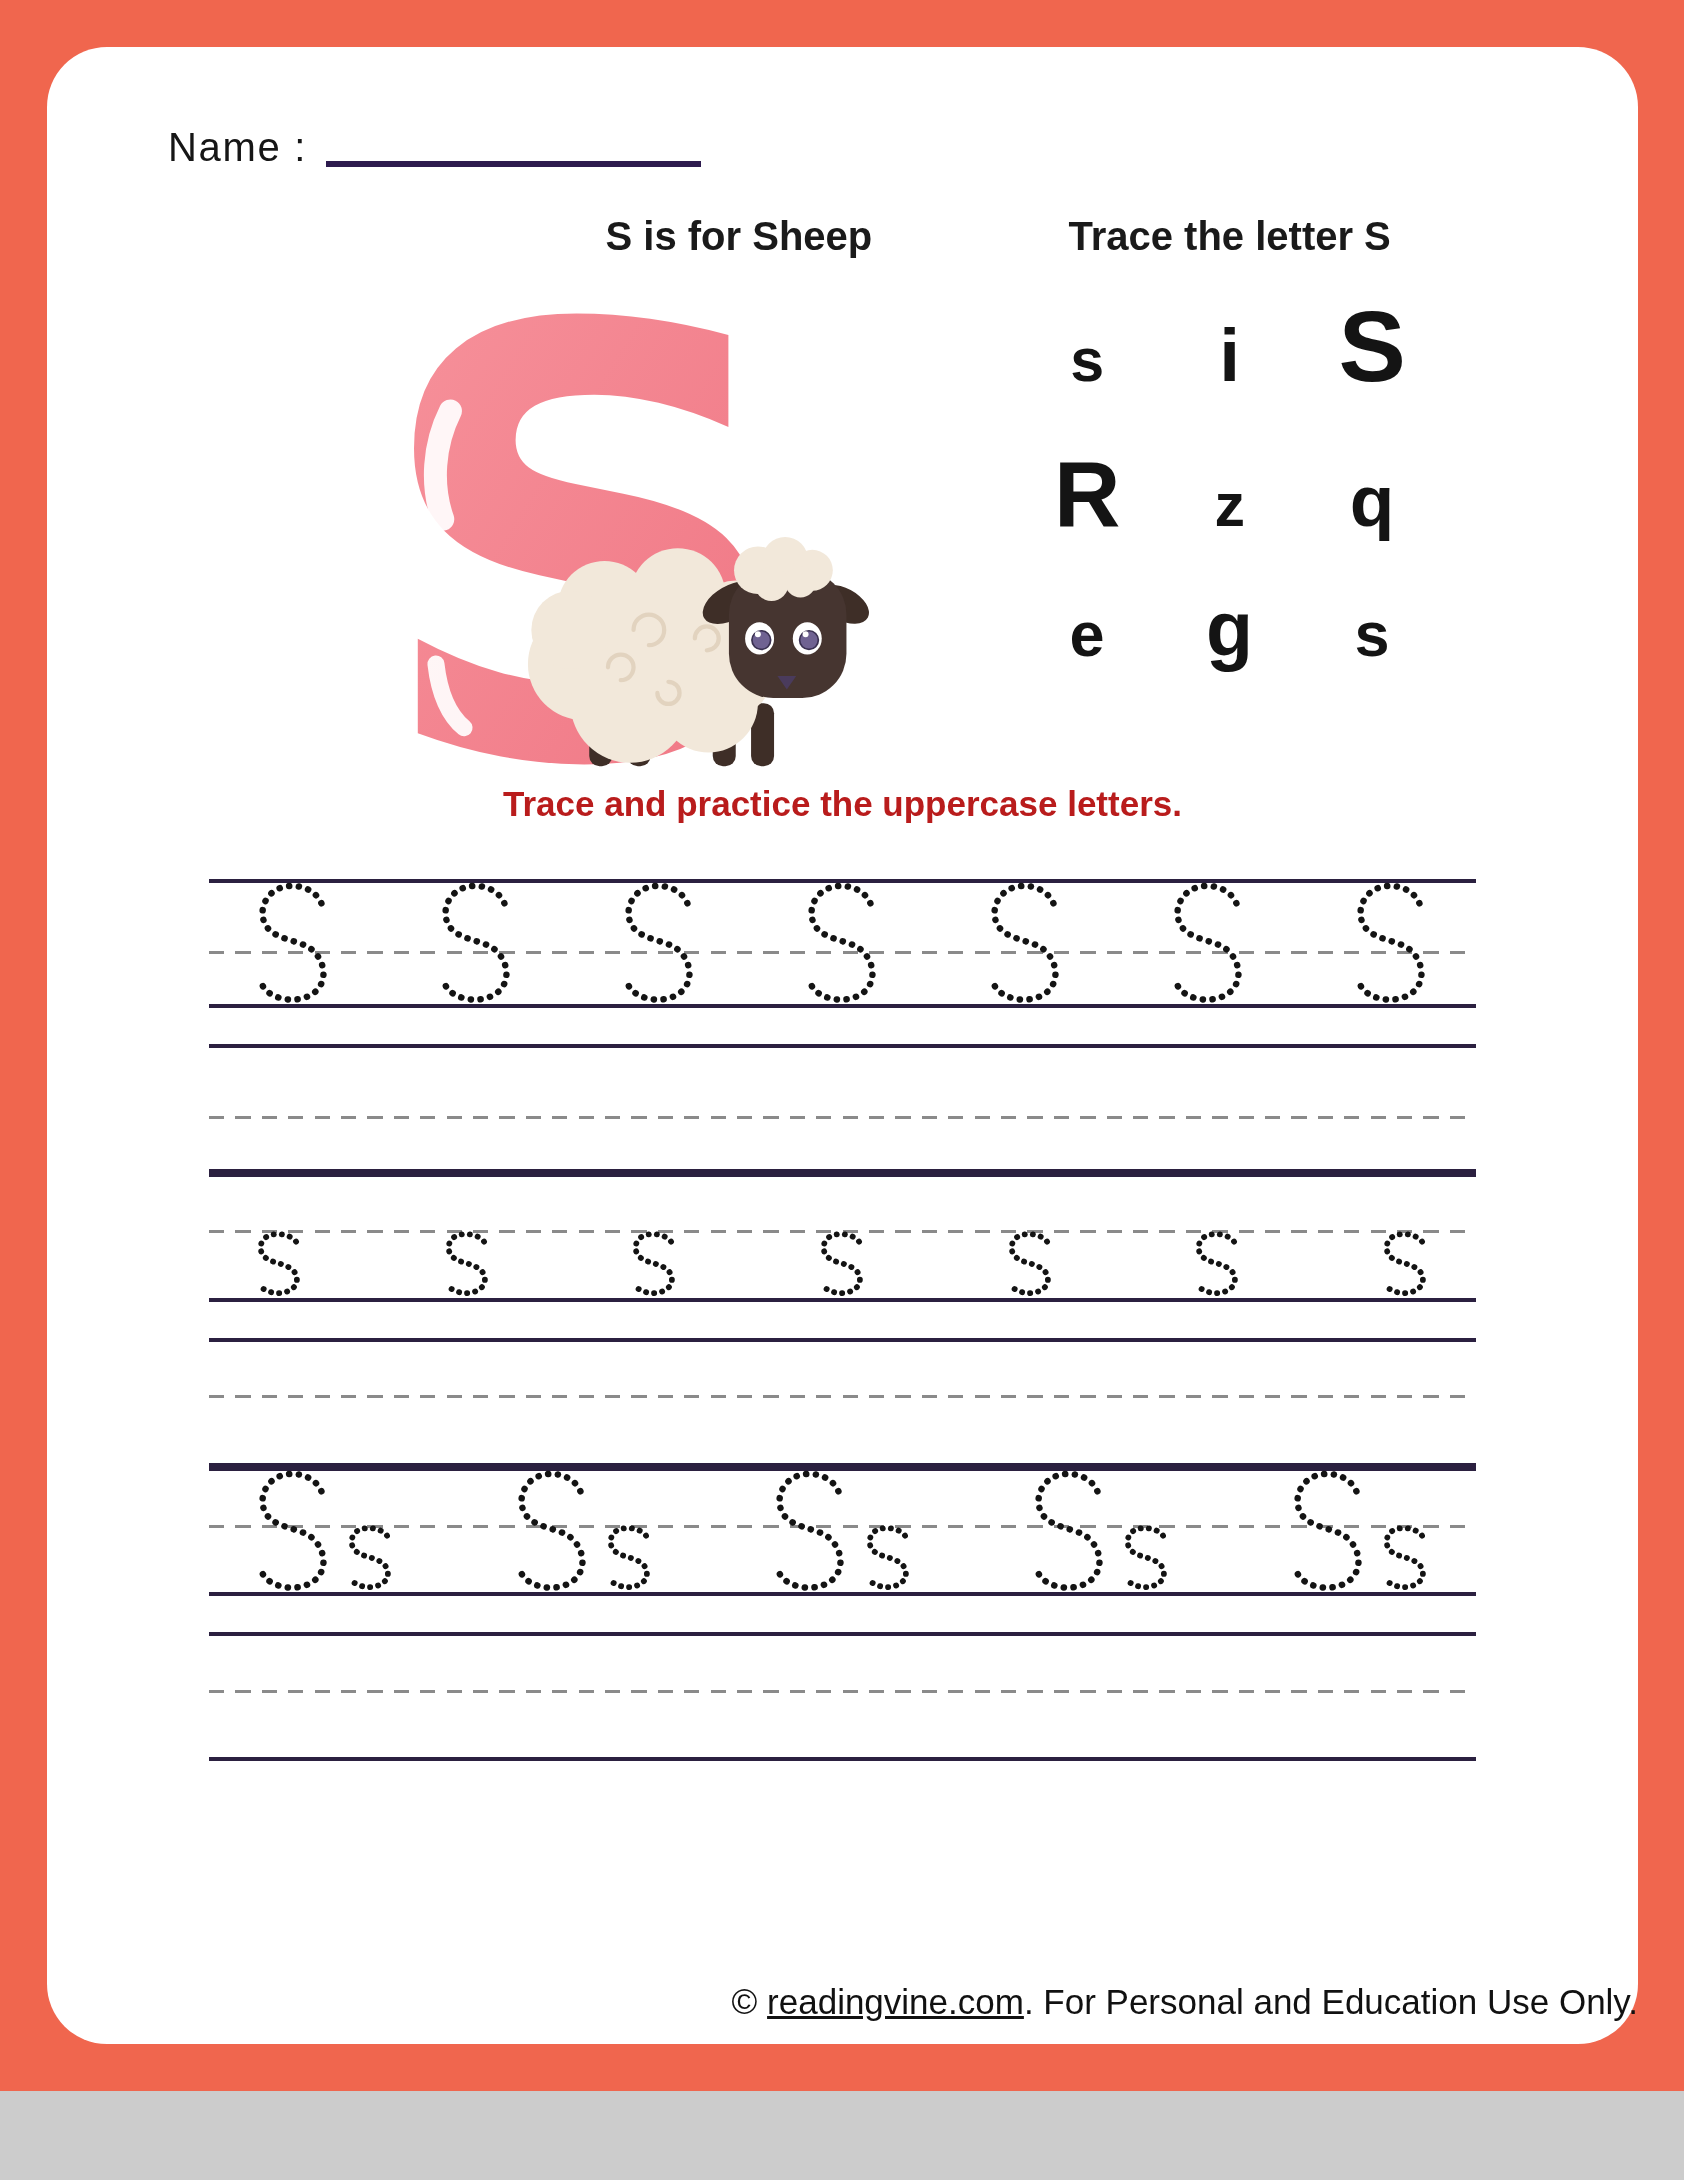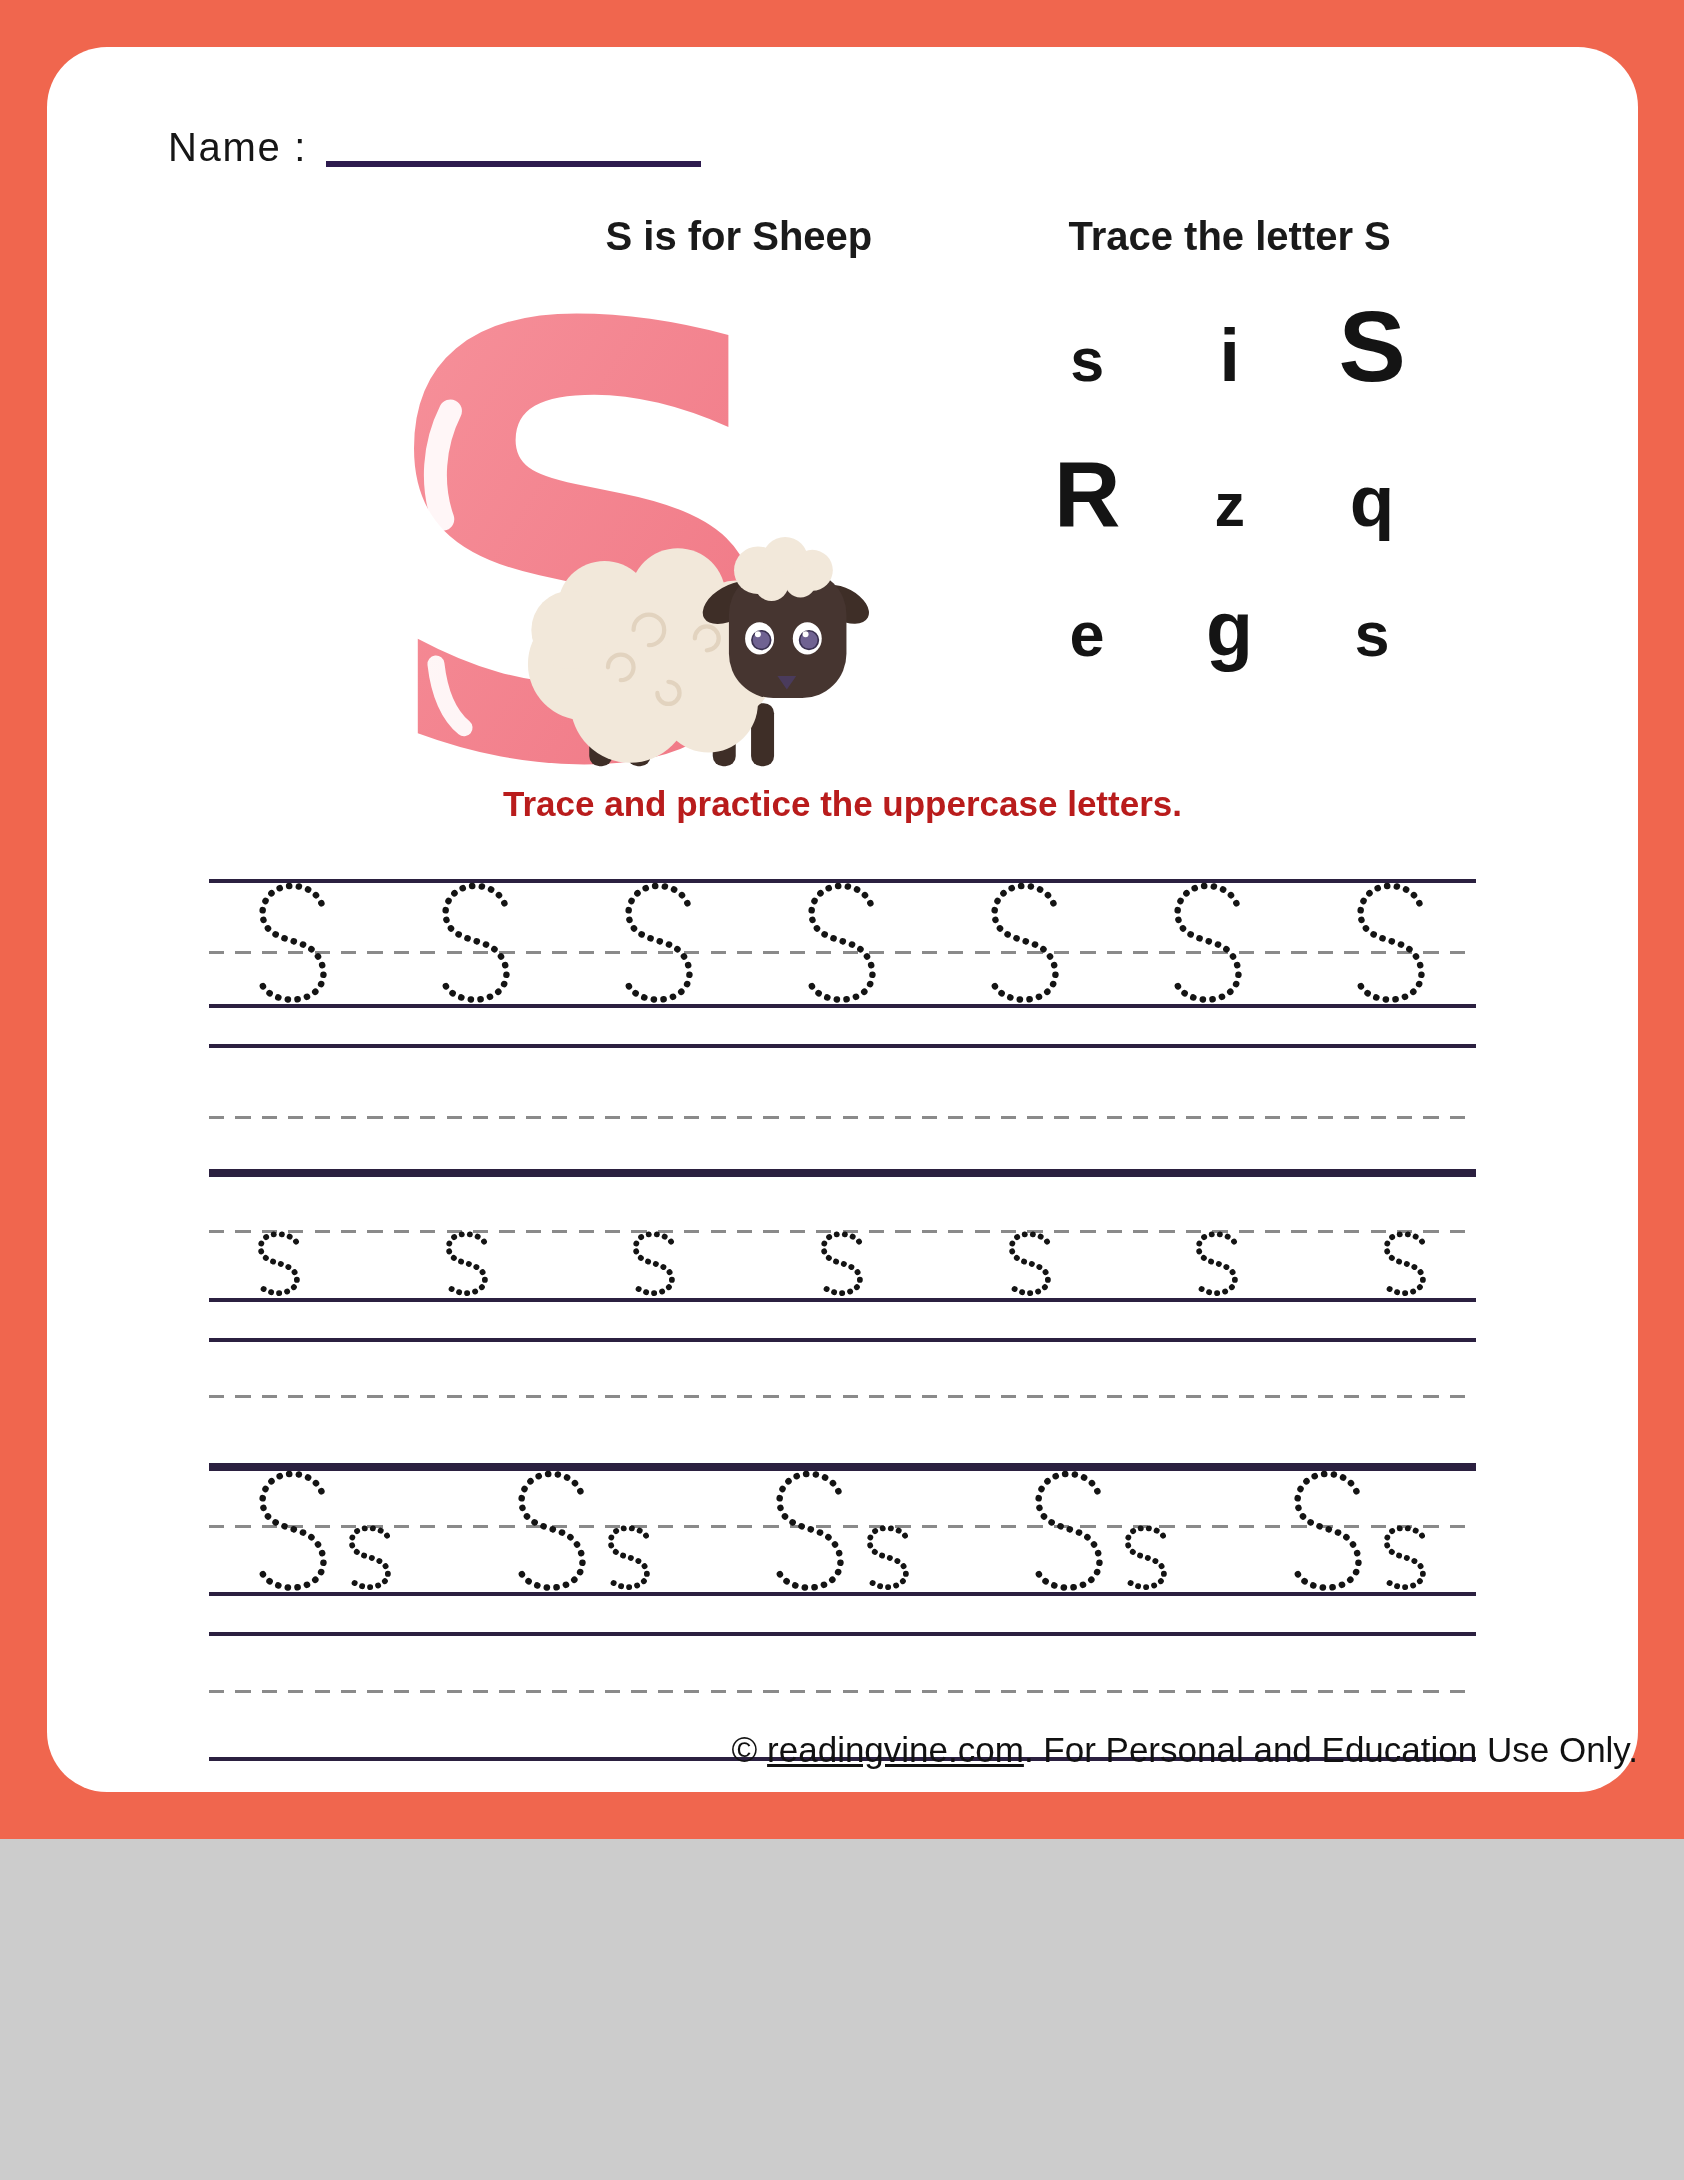--- a/index.html
+++ b/index.html
@@ -1,16 +1,16 @@
 <!DOCTYPE html>
 <html style="font-size:13.6px"><head>
 <meta charset="utf-8">
 <style>
   html,body{margin:0;padding:0;background:#ccc;}
-  .page{position:relative;width:1685px;height:1839px;background:#F0664E;
+  .page{position:relative;width:1685px;height:2091px;background:#F0664E;
         font-family:"Liberation Sans",sans-serif;color:#1a1a1a;overflow:hidden;}
   .card{position:absolute;left:47px;top:47px;right:47px;bottom:47px;
         background:#ffffff;border-radius:60px;}
 
   
   .name-row{position:absolute;top:78px;left:121px;display:flex;align-items:flex-end;gap:19px;}
   .name-label{font-size:40px;letter-spacing:1.7px;color:#161616;}
   .name-line{width:375px;height:0;border-bottom:6px solid #2D1B4E;margin-bottom:3.4px;}
 
   

